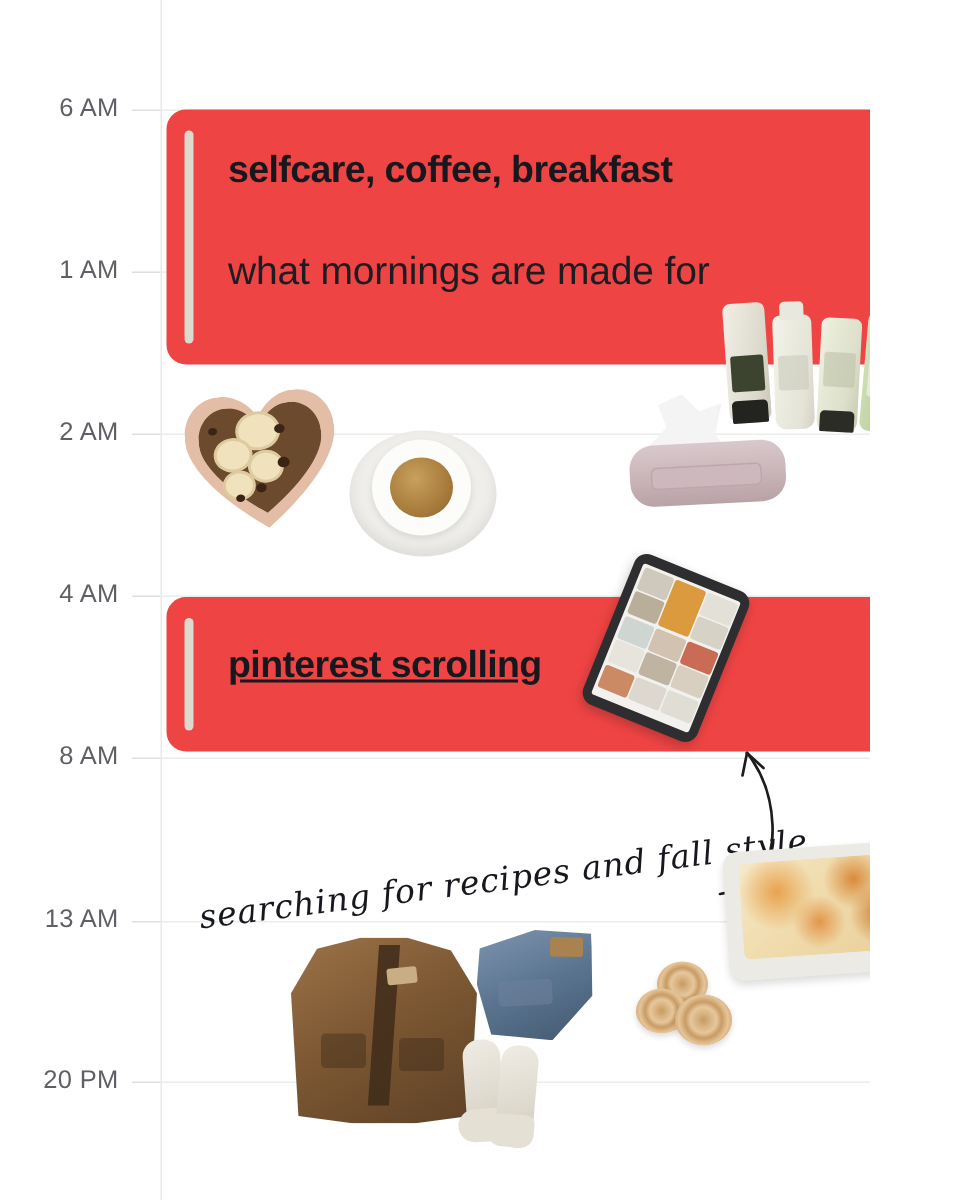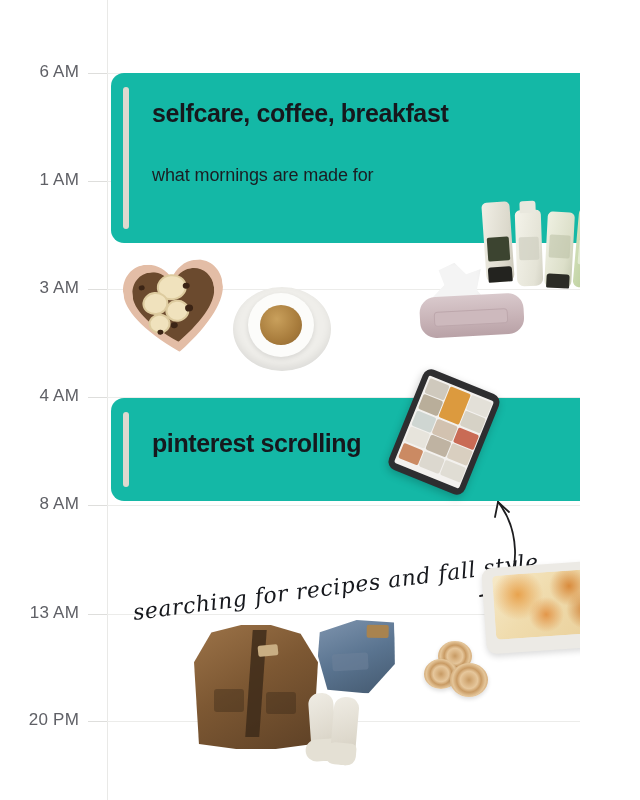--- a/index.html
+++ b/index.html
@@ -58,21 +58,21 @@
     font-size: 17px;
     letter-spacing: 0.2px;
     color: #5f6066;
     white-space: nowrap;
     text-align: right;
   }
 
   
   .event {
     position: absolute;
-    background: #14b8a6;
+    background: #ef4444;
     border-radius: 13px;
     overflow: hidden;
   }
   .event-accent {
     position: absolute;
     left: 12px;
     top: 14px;
     bottom: 14px;
     width: 6px;
     border-radius: 4px;
@@ -90,29 +90,29 @@
     left: 0;
     font-size: 25px;
     font-weight: bold;
     color: #16181d;
     letter-spacing: -0.4px;
     white-space: nowrap;
   }
   .event-subtitle {
     position: absolute;
     left: 0;
-    font-size: 18px;
+    font-size: 26px;
     font-weight: normal;
     color: #1b1d22;
     letter-spacing: -0.1px;
     white-space: nowrap;
   }
   #event-0 .event-title { top: 26px; }
   #event-0 .event-subtitle { top: 92px; }
-  #event-1 .event-title { top: 31px; }
+  #event-1 .event-title { top: 31px; text-decoration: underline; }
 
   
   .handwriting {
     position: absolute;
     font-family: "DejaVu Serif", serif;
     font-style: italic;
     font-size: 22px;
     color: #16181d;
     white-space: nowrap;
     transform: rotate(-7.2deg);
@@ -338,21 +338,21 @@
         <div class="hour-label">6 AM</div>
       </div>
       <div class="hour-row" style="top: 181px;">
         <div class="hour-rule"></div>
         <div class="hour-tick"></div>
         <div class="hour-label">1 AM</div>
       </div>
       <div class="hour-row" style="top: 289px;">
         <div class="hour-rule"></div>
         <div class="hour-tick"></div>
-        <div class="hour-label">3 AM</div>
+        <div class="hour-label">2 AM</div>
       </div>
       <div class="hour-row" style="top: 397px;">
         <div class="hour-rule"></div>
         <div class="hour-tick"></div>
         <div class="hour-label">4 AM</div>
       </div>
       <div class="hour-row" style="top: 505px;">
         <div class="hour-rule"></div>
         <div class="hour-tick"></div>
         <div class="hour-label">8 AM</div>

